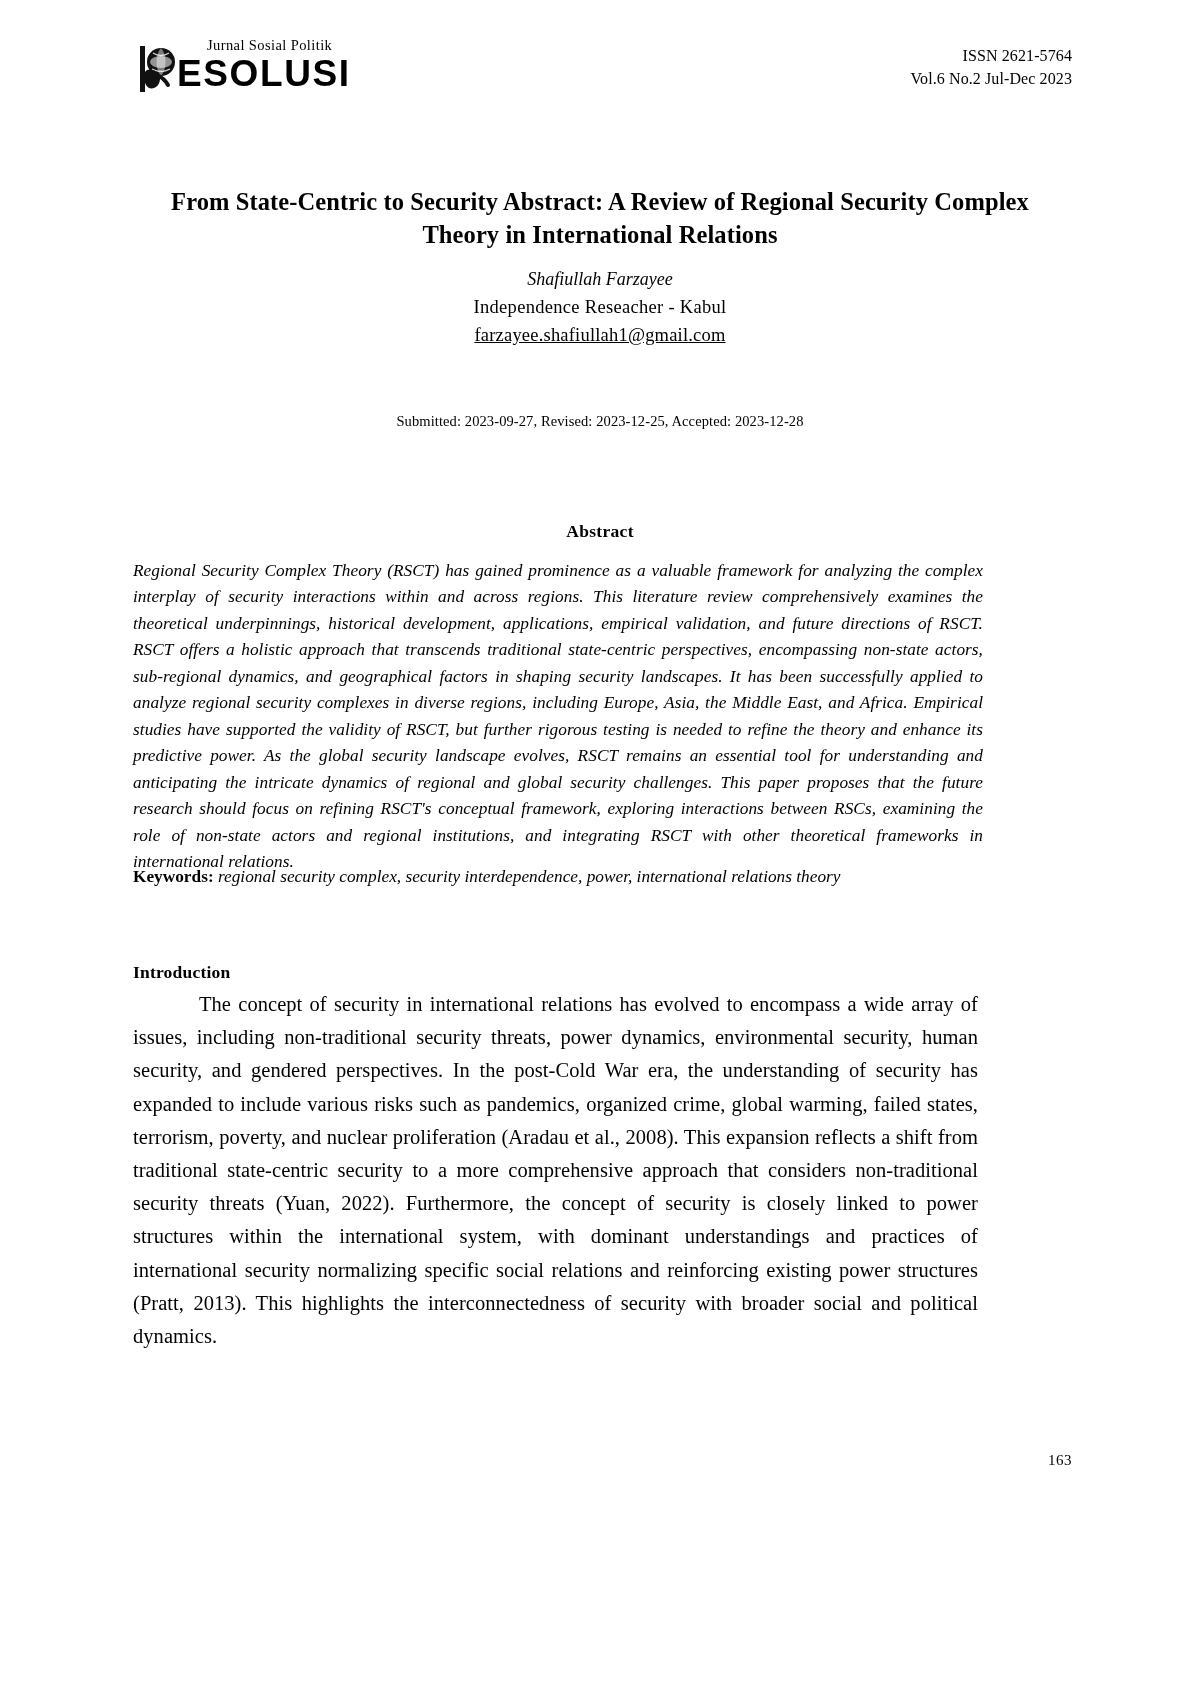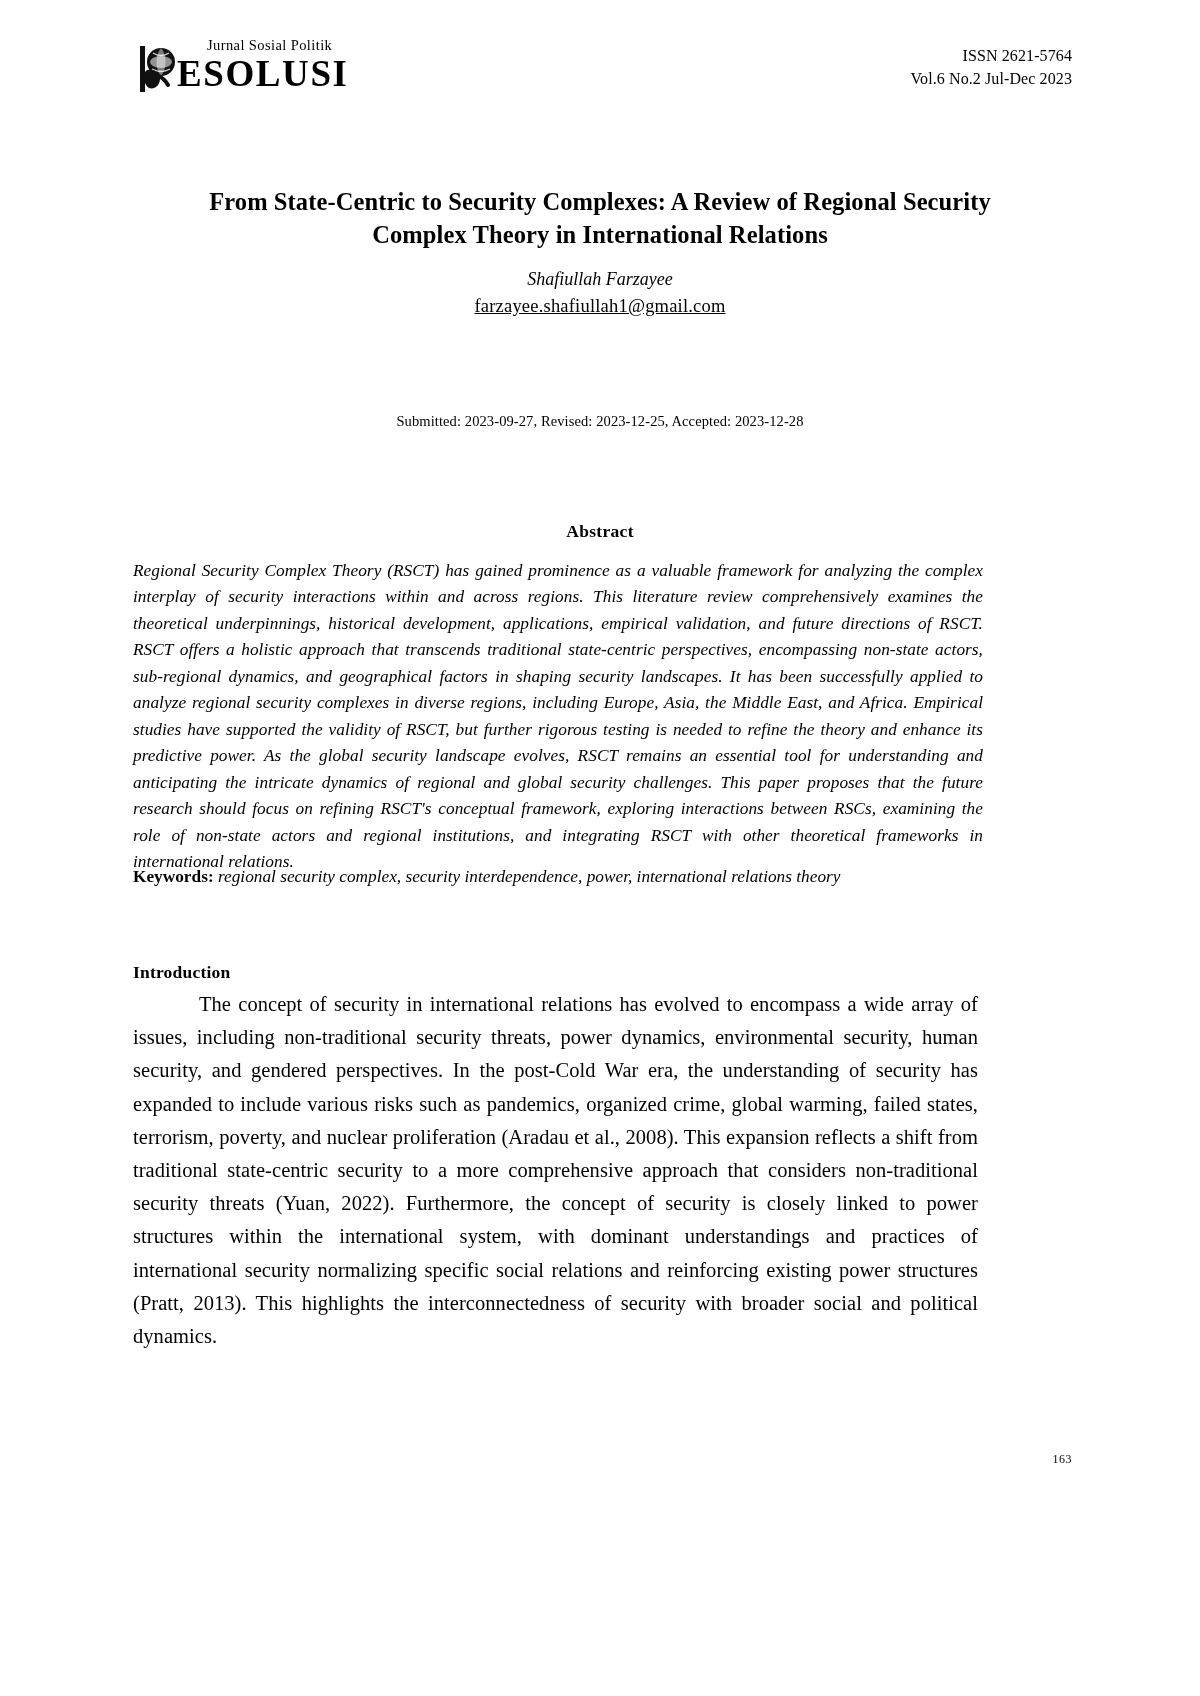--- a/index.html
+++ b/index.html
@@ -55,21 +55,21 @@
   .masthead-sub {
     font-family: "Liberation Serif", "DejaVu Serif", serif;
     font-size: 14.5px;
     letter-spacing: 0.4px;
     line-height: 1;
     margin-left: 30px;
     margin-bottom: 2px;
     white-space: nowrap;
   }
   .masthead-main {
-    font-family: Liberation Serif, serif;
+    font-family: Liberation Sans, sans-serif;
     font-size: 37px;
     font-weight: bold;
     letter-spacing: 1.6px;
     line-height: 1;
     white-space: nowrap;
   }
   .header-right {
     text-align: right;
     font-size: 16px;
     line-height: 1.45;
@@ -185,21 +185,21 @@
     line-height: 1.62;
     text-indent: 66px;
     letter-spacing: 0.05px;
   }
 
   
   .page-number {
     position: absolute;
     top: 1452px;
     right: 128px;
-    font-size: 12px;
+    font-size: 15px;
     letter-spacing: 0.5px;
   }
 </style>
 </head>
 <body>
 
 <div class="page">
 
   <div class="header">
     <div class="masthead">
@@ -220,22 +220,23 @@
         <div class="masthead-main">ESOLUSI</div>
       </div>
     </div>
     <div class="header-right">
       <div>ISSN 2621-5764</div>
       <div>Vol.6 No.2 Jul-Dec 2023</div>
     </div>
   </div>
 
   <div class="title-block">
-    <h1 class="article-title">From State-Centric to Security Complexes: A Review of Regional Security Complex Theory in International Relations</h1>
+    <h1 class="article-title">From State-Centric to Security Abstract: A Review of Regional Security Complex Theory in International Relations</h1>
     <div class="author-name">Shafiullah Farzayee</div>
+    <div class="author-affil">Independence Reseacher - Kabul</div>
     <div><a class="author-email" href="#">farzayee.shafiullah1@gmail.com</a></div>
   </div>
 
   <div class="doi-block">
     <div>Submitted: 2023-09-27, Revised: 2023-12-25, Accepted: 2023-12-28</div>
   </div>
 
   <div class="abstract-heading">Abstract</div>
   <div class="abstract-body">Regional Security Complex Theory (RSCT) has gained prominence as a valuable framework for analyzing the complex interplay of security interactions within and across regions. This literature review comprehensively examines the theoretical underpinnings, historical development, applications, empirical validation, and future directions of RSCT. RSCT offers a holistic approach that transcends traditional state-centric perspectives, encompassing non-state actors, sub-regional dynamics, and geographical factors in shaping security landscapes. It has been successfully applied to analyze regional security complexes in diverse regions, including Europe, Asia, the Middle East, and Africa. Empirical studies have supported the validity of RSCT, but further rigorous testing is needed to refine the theory and enhance its predictive power. As the global security landscape evolves, RSCT remains an essential tool for understanding and anticipating the intricate dynamics of regional and global security challenges. This paper proposes that the future research should focus on refining RSCT's conceptual framework, exploring interactions between RSCs, examining the role of non-state actors and regional institutions, and integrating RSCT with other theoretical frameworks in international relations.</div>
 

